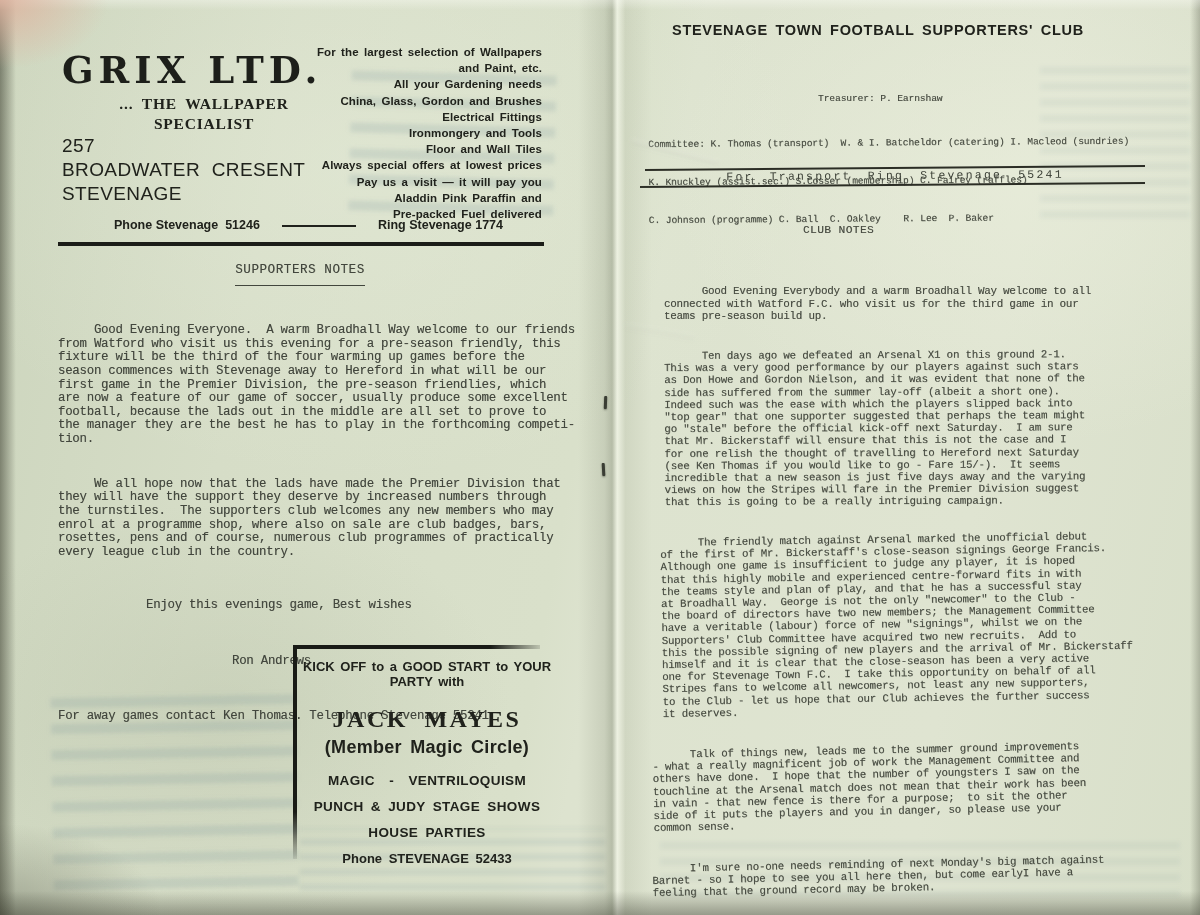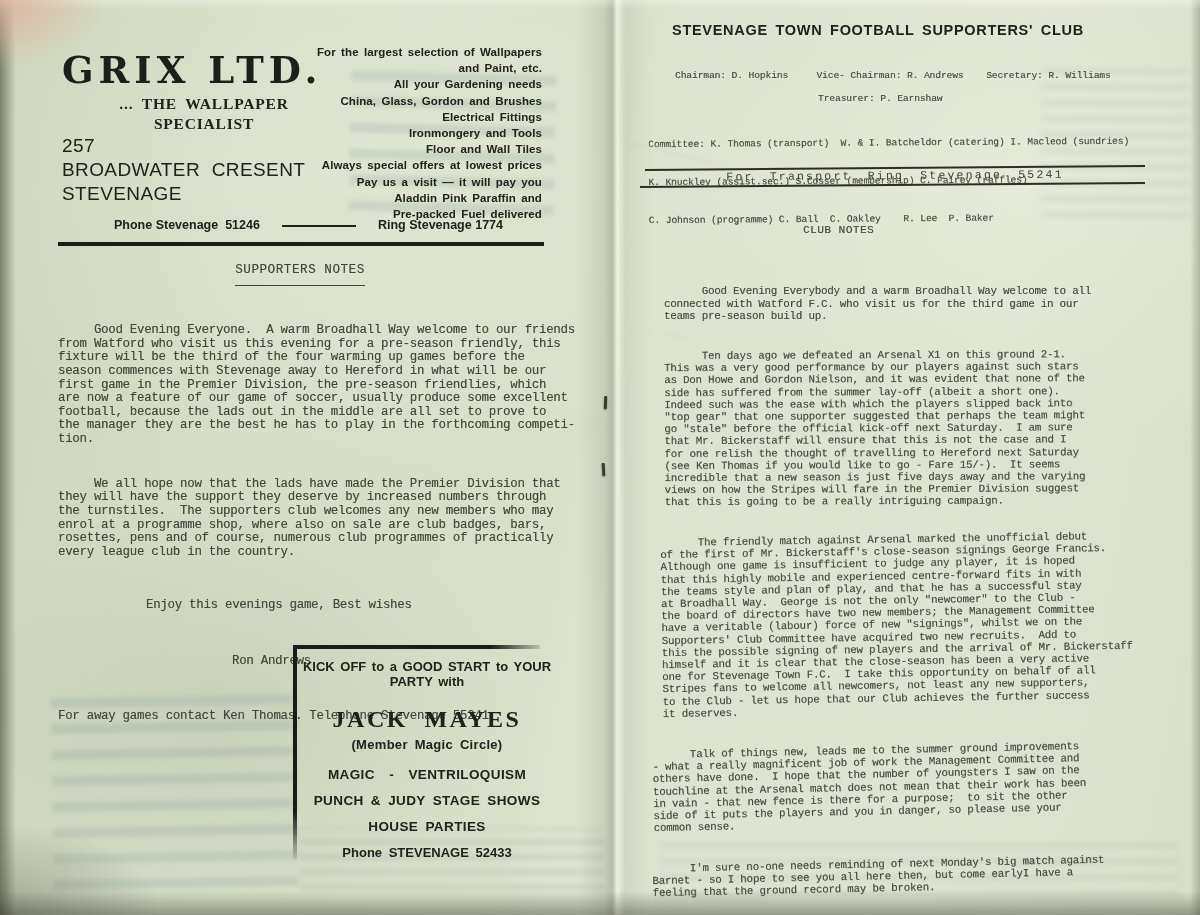--- a/index.html
+++ b/index.html
@@ -62,21 +62,21 @@
     padding-bottom:8px;display:inline-block;margin:0;text-shadow:.3px .3px .4px rgba(66,70,61,.45);}
   
   .jack-box{position:absolute;width:268px;text-align:center;}
   .jack-top-bar{position:absolute;left:0;top:0;height:3.5px;width:247px;
     background:linear-gradient(90deg,#191b16 80%,rgba(25,27,22,.15));}
   .jack-left-bar{position:absolute;left:0;top:0;width:3.5px;height:214px;
     background:linear-gradient(180deg,#191b16 78%,rgba(25,27,22,.1));}
   .jack-kick{font-weight:bold;font-size:13px;line-height:15px;word-spacing:2px;}
   .jack-name{font-family:"Liberation Serif","DejaVu Serif",serif;font-weight:bold;
     font-size:24px;letter-spacing:2.5px;word-spacing:8px;}
-  .jack-member{font-weight:bold;font-size:13px;letter-spacing:.3px;word-spacing:3px;}
+  .jack-member{font-weight:bold;font-size:18px;letter-spacing:.3px;word-spacing:3px;}
   .jack-line{font-weight:bold;font-size:13.5px;letter-spacing:.4px;word-spacing:3px;white-space:pre;}
   .jack-phone{font-weight:bold;font-size:13px;word-spacing:3px;}
   
   .club-title{font-weight:bold;font-size:14.5px;letter-spacing:.7px;word-spacing:3px;text-align:center;}
   .club-sub{font-size:12.5px;letter-spacing:.2px;word-spacing:2.5px;text-align:center;color:#2c2e27;}
   .thin-rule{position:absolute;height:1.8px;background:#2b2d25;}
   .transport{font-family:"Liberation Mono","DejaVu Sans Mono",monospace;font-size:11.5px;
     letter-spacing:2.2px;word-spacing:7px;color:#3c4037;text-align:center;}
   .abs{position:absolute;}
 </style>
@@ -159,21 +159,20 @@
       <div class="jack-line" style="margin-top:11px;">PUNCH &amp; JUDY STAGE SHOWS</div>
       <div class="jack-line" style="margin-top:11px;">HOUSE PARTIES</div>
       <div class="jack-phone" style="margin-top:11px;">Phone STEVENAGE 52433</div>
     </div>
   </div>
 
   <div class="abs" style="left:612px;top:0;width:588px;height:915px;">
 
     <div class="abs club-title print" style="left:16px;top:22px;width:500px;">STEVENAGE TOWN FOOTBALL SUPPORTERS' CLUB</div>
 
-    <div class="abs tw tw-head" style="left:63px;top:70px;">Chairman: D. Hopkins     Vice- Chairman: R. Andrews    Secretary: R. Williams</div>
     <div class="abs tw tw-head" style="left:206px;top:93px;">Treasurer: P. Earnshaw</div>
     <div class="abs tw tw-head" style="left:36px;top:114px;transform:rotate(-0.4deg);transform-origin:left top;">
       <div>Committee: K. Thomas (transport)  W. &amp; I. Batcheldor (catering) I. Macleod (sundries)</div>
       <div>K. Knuckley (assist.sec.) S.Cosser (membership) C. Fairey (raffles)</div>
       <div>C. Johnson (programme) C. Ball  C. Oakley    R. Lee  P. Baker</div>
     </div>
 
     <div class="thin-rule" style="left:33px;top:167px;width:500px;transform:rotate(-0.45deg);"></div>
     <div class="abs transport" style="left:33px;top:169px;width:500px;transform:rotate(-0.45deg);">For Transport Ring Stevenage 55241</div>
     <div class="thin-rule" style="left:28px;top:184px;width:505px;transform:rotate(-0.45deg);"></div>

